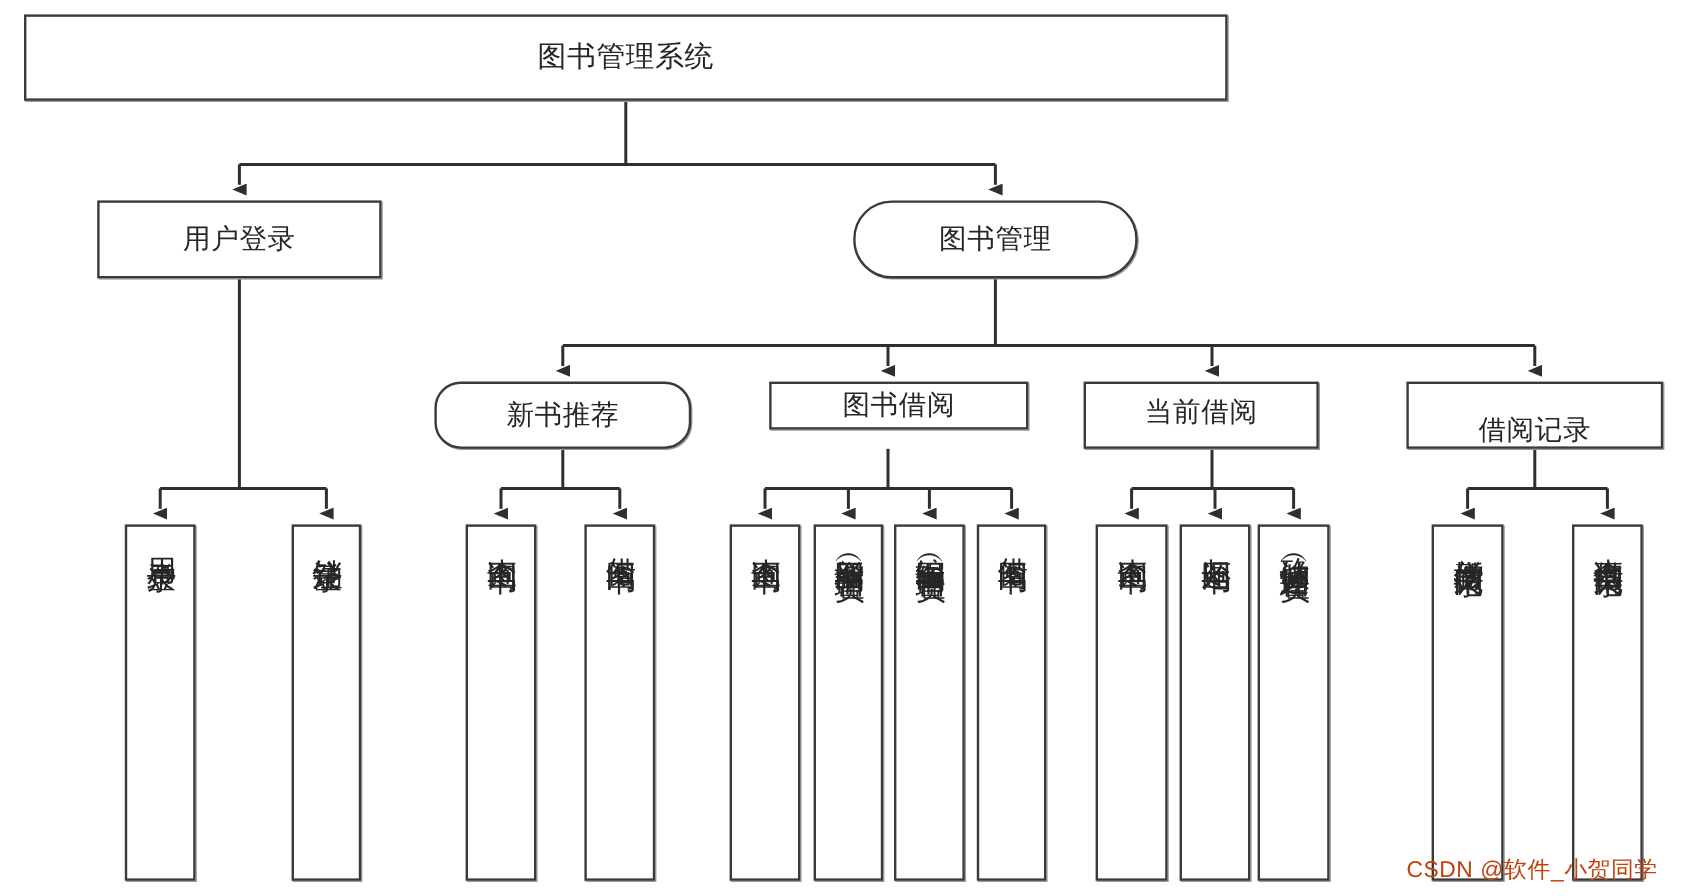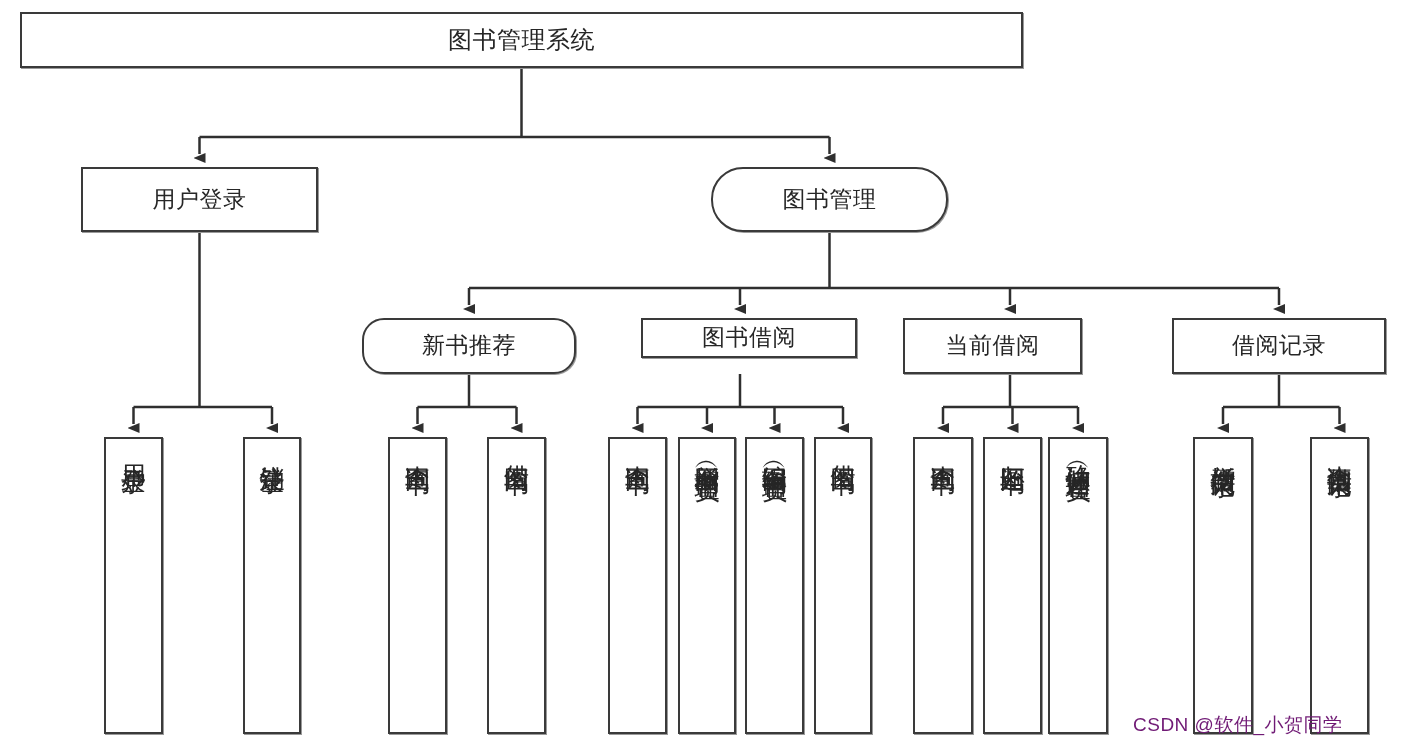--- a/index.html
+++ b/index.html
@@ -50,24 +50,24 @@
   }
   .node.vert .lbl{
     writing-mode:vertical-rl;
     text-orientation:upright;
     font-size:25px;
     letter-spacing:2px;
     line-height:1.0;
   }
   #watermark{
     position:absolute;
-    left:1133px;
+    left:1172px;
     top:712px;
     font-size:19px;
-    color:#701a75;
+    color:#c2410c;
     white-space:nowrap;
     letter-spacing:0.5px;
   }
 </style>
 </head>
 <body>
 
 <div id="canvas">
 
   <svg class="edges" viewBox="0 0 1405 747" xmlns="http://www.w3.org/2000/svg">
@@ -107,39 +107,39 @@
         <path d="M1012.5,407 L1012.5,424" marker-end="url(#arrow)"></path>
         <path d="M1078,407 L1078,424" marker-end="url(#arrow)"></path>
         <path d="M1279,374 L1279,407"></path>
         <path d="M1223,407 L1339.5,407"></path>
         <path d="M1223,407 L1223,424" marker-end="url(#arrow)"></path>
         <path d="M1339.5,407 L1339.5,424" marker-end="url(#arrow)"></path>
       </g>
   </svg>
 
   <div id="node-layer">
-      <div class="node horiz root" style="left: 20px; top: 12px; width: 1003px; height: 56px;">
+      <div class="node horiz root" style="left: 20px; top: 12px; width: 1003px; height: 72px;">
         <span class="lbl">图书管理系统</span>
       </div>
       <div class="node horiz" style="left: 81px; top: 167px; width: 237px; height: 65px;">
         <span class="lbl">用户登录</span>
       </div>
       <div class="node horiz" style="left: 711px; top: 167px; width: 237px; height: 65px; border-radius: 32px;">
         <span class="lbl">图书管理</span>
       </div>
       <div class="node horiz" style="left: 362px; top: 318px; width: 214px; height: 56px; border-radius: 22px;">
         <span class="lbl">新书推荐</span>
       </div>
       <div class="node horiz" style="left: 641px; top: 318px; width: 216px; height: 40px;">
         <span class="lbl">图书借阅</span>
       </div>
-      <div class="node horiz" style="left: 903px; top: 318px; width: 179px; height: 56px;">
+      <div class="node horiz" style="left: 903px; top: 318px; width: 196px; height: 56px; font-family: Liberation Mono, monospace;">
         <span class="lbl">当前借阅</span>
       </div>
-      <div class="node horiz" style="left: 1172px; top: 318px; width: 214px; height: 56px;">
+      <div class="node horiz" style="left: 1172px; top: 318px; width: 214px; height: 56px; align-items: flex-end;">
         <span class="lbl">借阅记录</span>
       </div>
       <div class="node vert" style="left: 104px; top: 437px; width: 59px; height: 297px;">
         <span class="lbl">用户登录</span>
       </div>
       <div class="node vert" style="left: 243px; top: 437px; width: 58px; height: 297px;">
         <span class="lbl">注销登录</span>
       </div>
       <div class="node vert" style="left: 388px; top: 437px; width: 59px; height: 297px;">
         <span class="lbl">查询图书</span>

